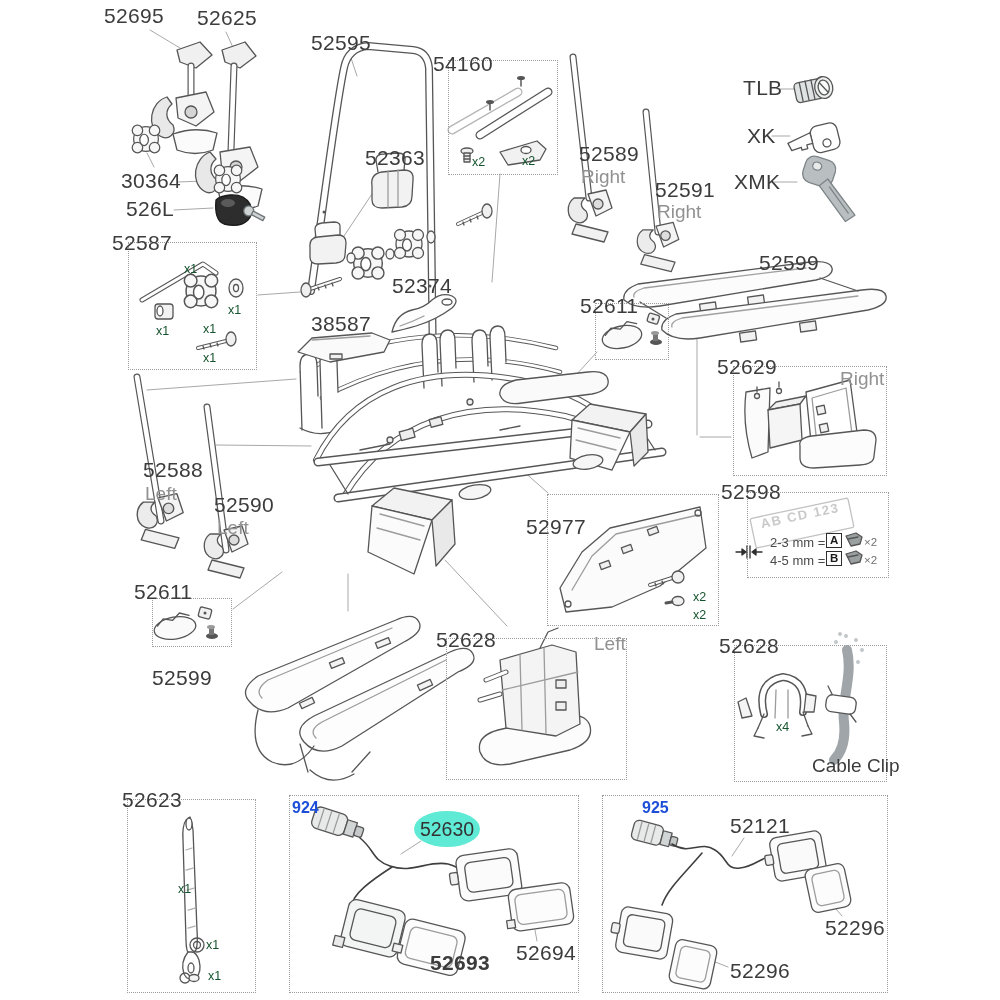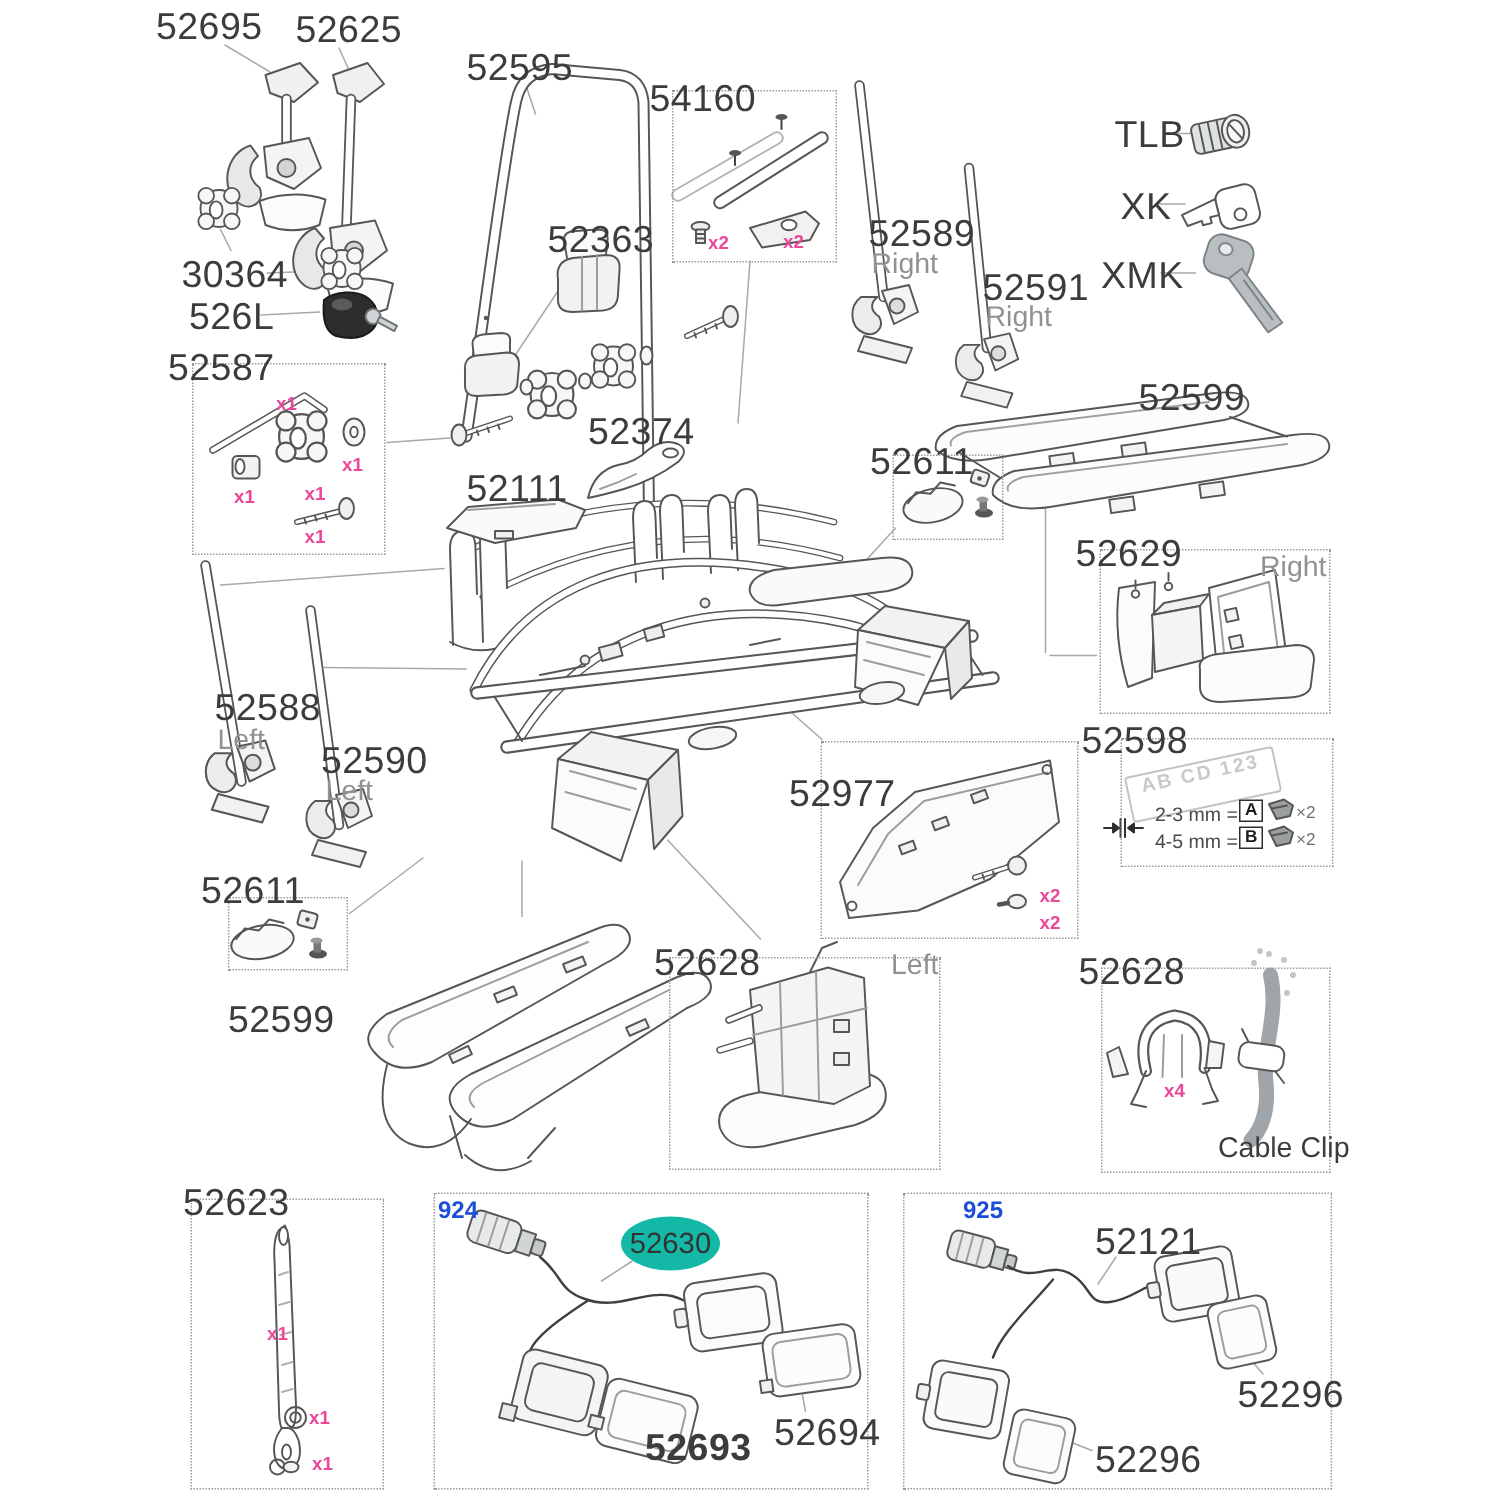--- a/index.html
+++ b/index.html
@@ -1,25 +1,25 @@
 <!DOCTYPE html>
 <html><head>
 <meta charset="utf-8">
 <style>
   html,body{margin:0;padding:0;background:#fff;}
   #stage{position:relative;width:1000px;height:1000px;background:#fff;overflow:hidden;
          font-family:"Liberation Sans",sans-serif;}
   #art{position:absolute;left:0;top:0;}
-  .lbl{position:absolute;font-size:25px;color:#3c3c3c;white-space:nowrap;letter-spacing:.3px;}
+  .lbl{position:absolute;font-size:21px;color:#3c3c3c;white-space:nowrap;letter-spacing:.3px;}
   .sub{position:absolute;font-size:19px;color:#919191;white-space:nowrap;}
-  .qty{position:absolute;font-size:12.5px;color:#ec4899;white-space:nowrap;font-weight:bold;}
+  .qty{position:absolute;font-size:12.5px;color:#14532d;white-space:nowrap;}
   .kitnum{position:absolute;font-weight:bold;font-size:16px;color:#1d4ed8;}
   .caption{position:absolute;font-size:19px;color:#3c3c3c;white-space:nowrap;}
   .dashbox{position:absolute;border:1.6px dotted #9b9b9b;}
-  .highlight-ellipse{position:absolute;background:#14b8a6;border-radius:50%;
+  .highlight-ellipse{position:absolute;background:#5eead4;border-radius:50%;
      display:flex;align-items:center;justify-content:center;font-size:19.5px;color:#333;}
   .plate-text{position:absolute;font-size:13px;color:#c9c9c9;letter-spacing:1.5px;
      transform:rotate(-12deg);font-weight:bold;}
   .mm{position:absolute;font-size:13px;color:#4a4a4a;white-space:nowrap;}
   .letterbox{position:absolute;font-size:11.5px;font-weight:bold;border:1.5px solid #2e2e2e;
      padding:0 3px;color:#1d1d1d;background:#fff;line-height:13px;}
   .qty2{position:absolute;font-size:11.5px;color:#6f6f6f;}
 </style>
 </head>
 <body>
@@ -490,21 +490,21 @@
 <div class="lbl" style="left:655px;top:178px;">52591</div>
 <div class="sub" style="left:657px;top:201px;">Right</div>
 <div class="lbl" style="left:743px;top:76px;">TLB</div>
 <div class="lbl" style="left:747px;top:124px;text-align:center;">XK</div>
 <div class="lbl" style="left:734px;top:170px;">XMK</div>
 <div class="lbl" style="left:759px;top:251px;">52599</div>
 <div class="lbl" style="left:580px;top:294px;">52611</div>
 <div class="lbl" style="left:717px;top:355px;">52629</div>
 <div class="sub" style="left:840px;top:368px;">Right</div>
 <div class="lbl" style="left:392px;top:274px;">52374</div>
-<div class="lbl" style="left:311px;top:312px;">52111</div>
+<div class="lbl" style="left:311px;top:312px;">38587</div>
 <div class="lbl" style="left:143px;top:458px;">52588</div>
 <div class="sub" style="left:145px;top:483px;">Left</div>
 <div class="lbl" style="left:214px;top:493px;">52590</div>
 <div class="sub" style="left:217px;top:517px;">Left</div>
 <div class="lbl" style="left:526px;top:482px;margin-top:33px;">52977</div>
 <div class="lbl" style="left:721px;top:480px;">52598</div>
 <div class="lbl" style="left:134px;top:580px;">52611</div>
 <div class="lbl" style="left:152px;top:666px;">52599</div>
 <div class="lbl" style="left:436px;top:628px;">52628</div>
 <div class="sub" style="left:594px;top:633px;">Left</div>

